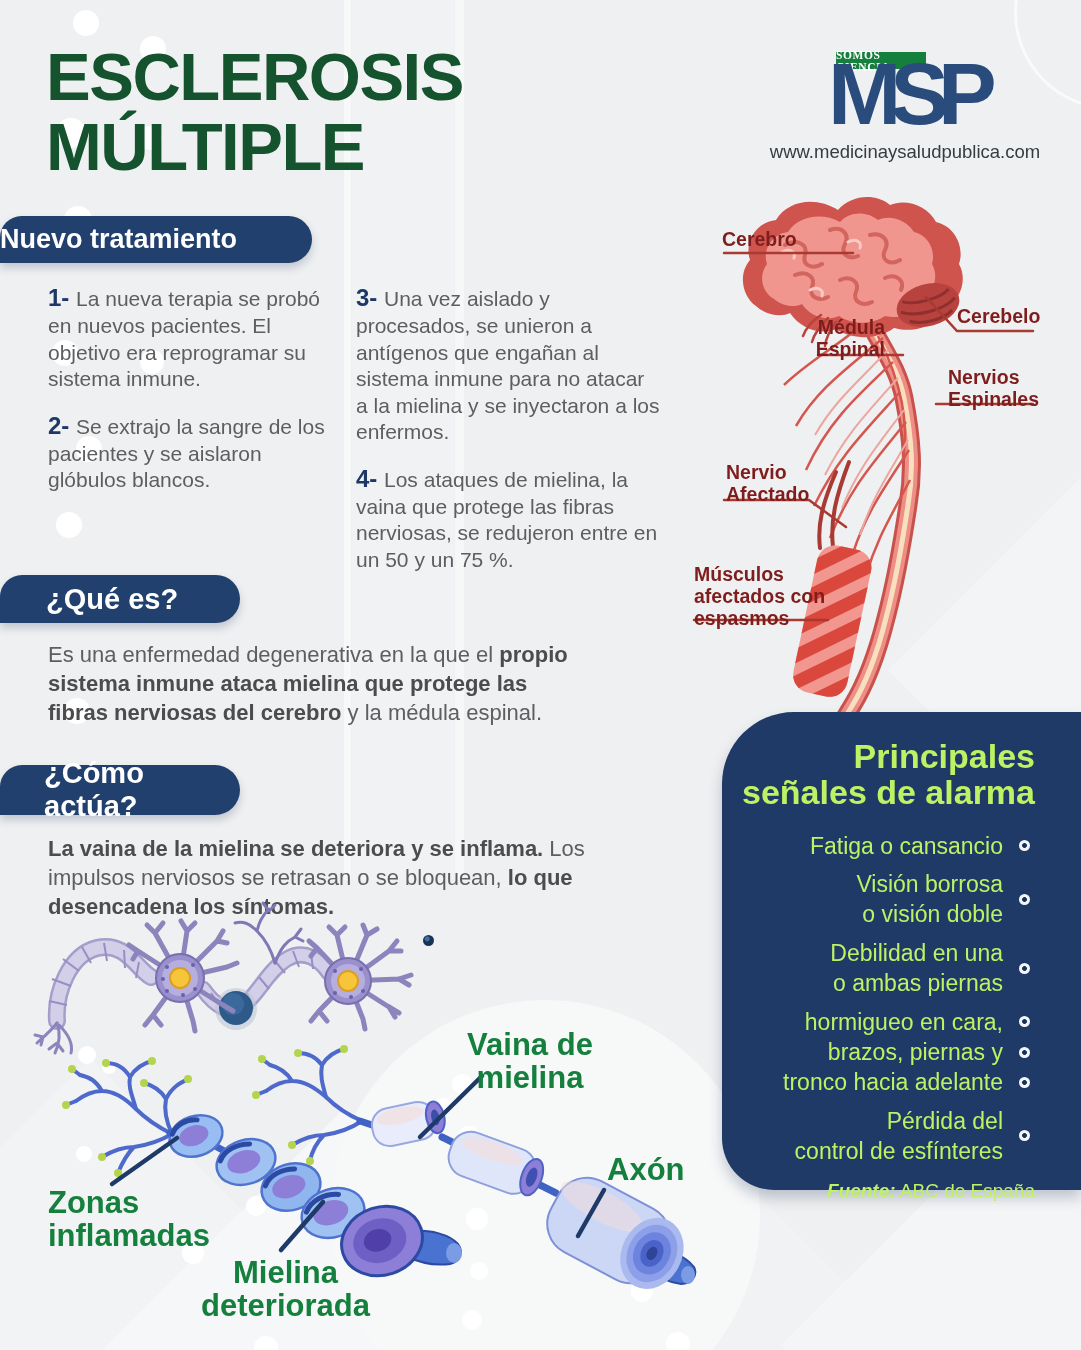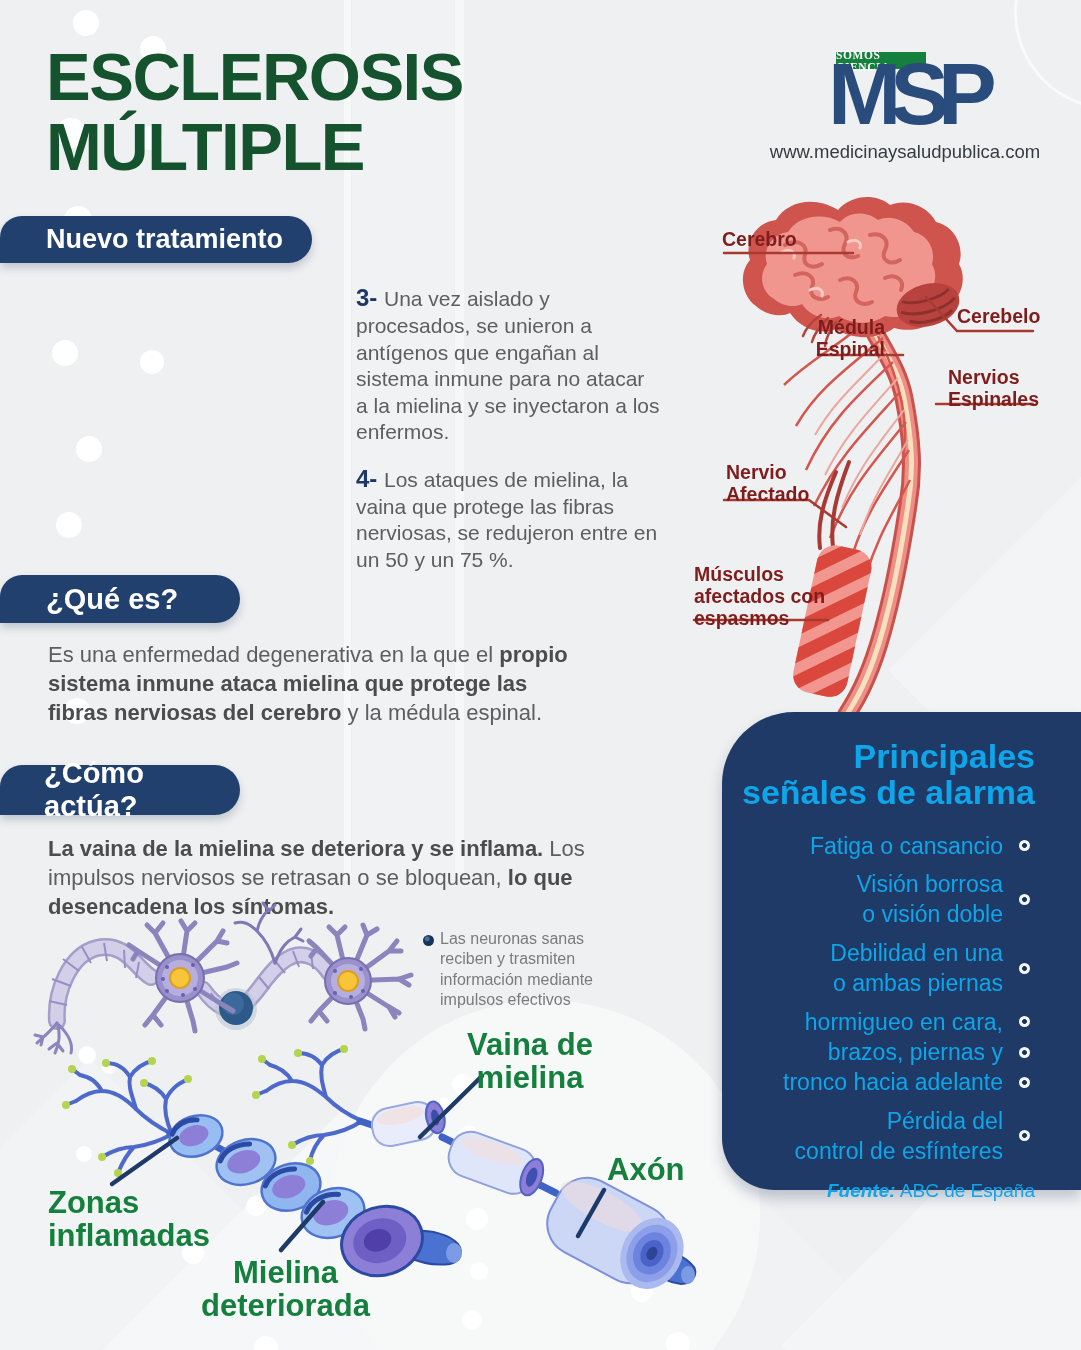--- a/index.html
+++ b/index.html
@@ -18,21 +18,21 @@
               color:#fff;font-family:"Liberation Serif",serif;font-weight:700;font-size:11.5px;
               display:flex;align-items:center;justify-content:center;letter-spacing:.6px;}
   #logo-acronym{position:absolute;left:828px;top:50px;font-size:88px;font-weight:800;
               color:#2a4c7d;letter-spacing:-11px;line-height:1;}
   #logo-site{position:absolute;left:765px;top:141px;width:280px;text-align:center;
               font-size:18.5px;color:#363b42;}
   
   .pill{position:absolute;left:0;background:#21406d;color:#fff;font-weight:800;
         display:flex;align-items:center;box-shadow:0 5px 9px rgba(30,50,90,.22);}
   #pill-treatment{top:216px;height:47px;width:312px;border-radius:22px 24px 24px 0;
-        padding-left:46px;font-size:27px;box-sizing:border-box;}
+        font-size:27px;box-sizing:border-box;}
   #pill-what{top:575px;height:48px;width:240px;border-radius:22px 24px 24px 0;
         padding-left:46px;font-size:29px;box-sizing:border-box;}
   #pill-how{top:765px;height:50px;width:240px;border-radius:22px 25px 25px 0;
         padding-left:44px;font-size:29px;box-sizing:border-box;}
   
   .stepcol{position:absolute;top:283px;font-size:21px;color:#5d5e60;line-height:1.26;}
   #step-col-1{left:48px;width:292px;}
   #step-col-2{left:356px;width:304px;}
   .step{margin-bottom:18px;}
   .stepnum{font-weight:800;color:#1d3866;font-size:24px;}
@@ -46,21 +46,21 @@
   #caption-bullet{position:absolute;left:423px;top:935px;width:11px;height:11px;border-radius:50%;
         background:radial-gradient(circle at 38% 35%, #4a6c99 0 2px, #16335c 3px);}
   
   .anat{position:absolute;font-weight:800;color:#7f1d1d;font-size:19.5px;line-height:1.12;
         white-space:pre-line;}
   
   .neulabel{position:absolute;font-weight:800;color:#15803d;font-size:31px;line-height:1.08;
         white-space:pre-line;}
   
   #alarm{position:absolute;left:722px;top:712px;width:359px;height:478px;background:#1f3a66;
-        border-radius:72px 0 0 52px;color:#0ea5e9;box-sizing:border-box;
+        border-radius:72px 0 0 52px;color:#bef264;box-sizing:border-box;
         padding:26px 46px 0 18px;box-shadow:0 8px 14px rgba(30,50,90,.25);}
   #alarm-title{font-weight:800;font-size:34px;line-height:1.07;text-align:right;
         white-space:pre-line;margin-bottom:20px;}
   .alarm-item{display:flex;justify-content:flex-end;gap:10px;margin-bottom:8px;}
   .alarm-lines{text-align:right;font-size:23px;line-height:1.32;}
   .dotcol{display:flex;flex-direction:column;justify-content:space-around;align-items:center;
         width:22px;align-self:stretch;}
   .dot{width:11px;height:11px;border-radius:50%;
         background:radial-gradient(circle, #16335c 0 27%, #f2f6fb 34% 100%);}
   #alarm-source{text-align:right;font-size:19px;margin-top:14px;}
@@ -114,20 +114,24 @@
 MÚLTIPLE</div>
 
   <div id="logo-tagline">SOMOS CIENCIA</div>
   <div id="logo-acronym">MSP</div>
   <div id="logo-site">www.medicinaysaludpublica.com</div>
 
   <div class="pill" id="pill-treatment">Nuevo tratamiento</div>
   <div class="pill" id="pill-what">¿Qué es?</div>
   <div class="pill" id="pill-how">¿Cómo actúa?</div>
 
+  <div class="stepcol" id="step-col-1">
+      <div class="step"><span class="stepnum">1- </span><span>La nueva terapia se probó en nuevos pacientes. El objetivo era reprogramar su sistema inmune.</span></div>
+      <div class="step"><span class="stepnum">2- </span><span>Se extrajo la sangre de los pacientes y se aislaron glóbulos blancos.</span></div>
+    </div>
   <div class="stepcol" id="step-col-2">
       <div class="step"><span class="stepnum">3- </span><span>Una vez aislado y procesados, se unieron a antígenos que engañan al sistema inmune para no atacar a la mielina y se inyectaron a los enfermos.</span></div>
       <div class="step"><span class="stepnum">4- </span><span>Los ataques de mielina, la vaina que protege las fibras nerviosas, se redujeron entre en un 50 y un 75 %.</span></div>
     </div>
 
   <div class="body-text" id="whatis-text"><span>Es una enfermedad degenerativa en la que el </span><span class="b">propio sistema inmune ataca mielina que protege las fibras nerviosas del cerebro</span><span> y la médula espinal.</span></div>
   <div class="body-text" id="how-text"><span class="b">La vaina de la mielina se deteriora y se inflama.</span><span> Los impulsos nerviosos se retrasan o se bloquean, </span><span class="b">lo que desencadena los síntomas.</span></div>
 
   <svg style="left:690px;top:190px;" width="391" height="575" viewBox="0 0 391 575">
 
@@ -309,21 +313,20 @@
     <g fill="#6b5fae">
       <circle cx="300" cy="78" r="2"></circle>
         <circle cx="326" cy="76" r="2"></circle>
         <circle cx="328" cy="98" r="2"></circle>
       <circle cx="300" cy="100" r="2"></circle>
         <circle cx="316" cy="104" r="2"></circle>
     </g>
   </svg>
 
   <span id="caption-bullet"></span>
-  <div id="neuron-caption">Las neuronas sanas reciben y trasmiten información mediante impulsos efectivos</div>
 
   <svg style="left:20px;top:1035px;" width="680" height="300" viewBox="0 0 680 300">
 
     <g stroke="#4d69cc" stroke-width="4" fill="none" stroke-linecap="round">
       <path d="M152,99 C138,92 126,84 116,74 M116,74 C104,62 94,56 82,56 M82,56 C72,56 64,60 56,66 M82,56 C76,46 70,42 60,40"></path>
       <path d="M116,74 C112,60 108,52 110,42 M110,42 C104,32 96,28 86,28 M110,42 C116,32 124,28 132,26"></path>
       <path d="M152,99 C140,106 128,110 114,112 M114,112 C102,112 92,116 82,122 M114,112 C106,120 102,128 98,138"></path>
       <path d="M152,99 C146,86 144,74 146,64 M146,64 C140,54 132,50 124,48 M146,64 C152,52 160,48 168,44"></path>
       <path d="M56,66 L46,70 M60,40 L52,34"></path>
     </g>

